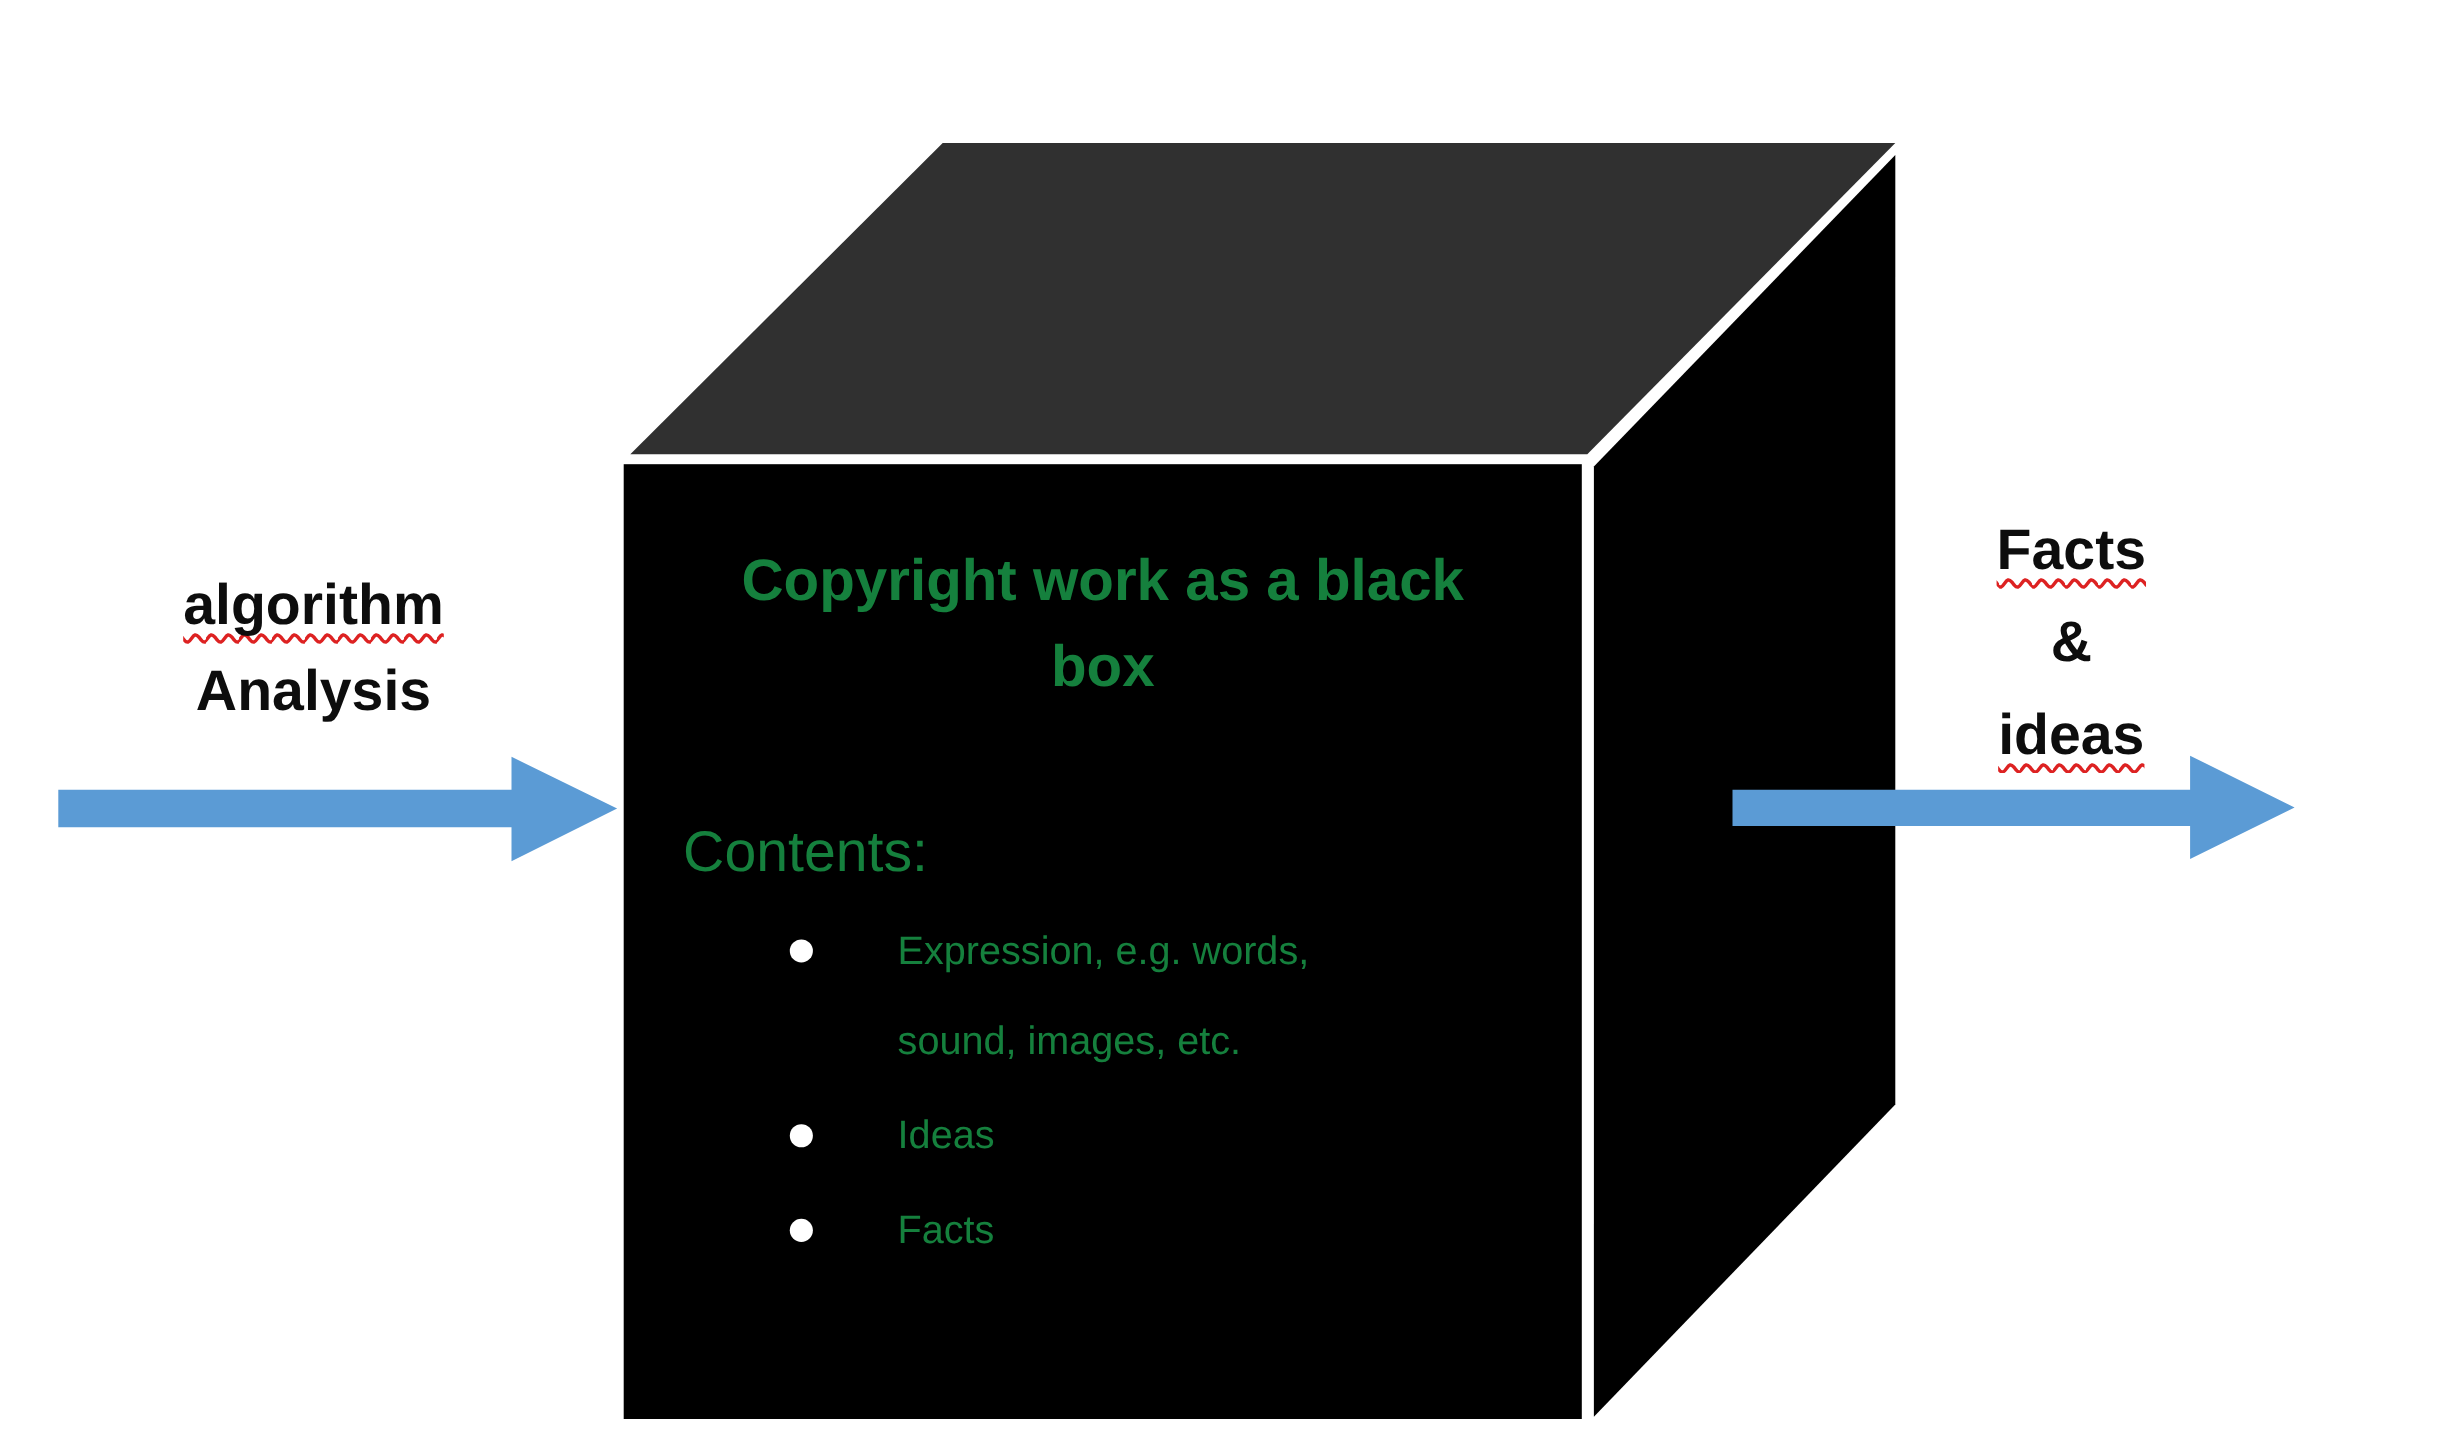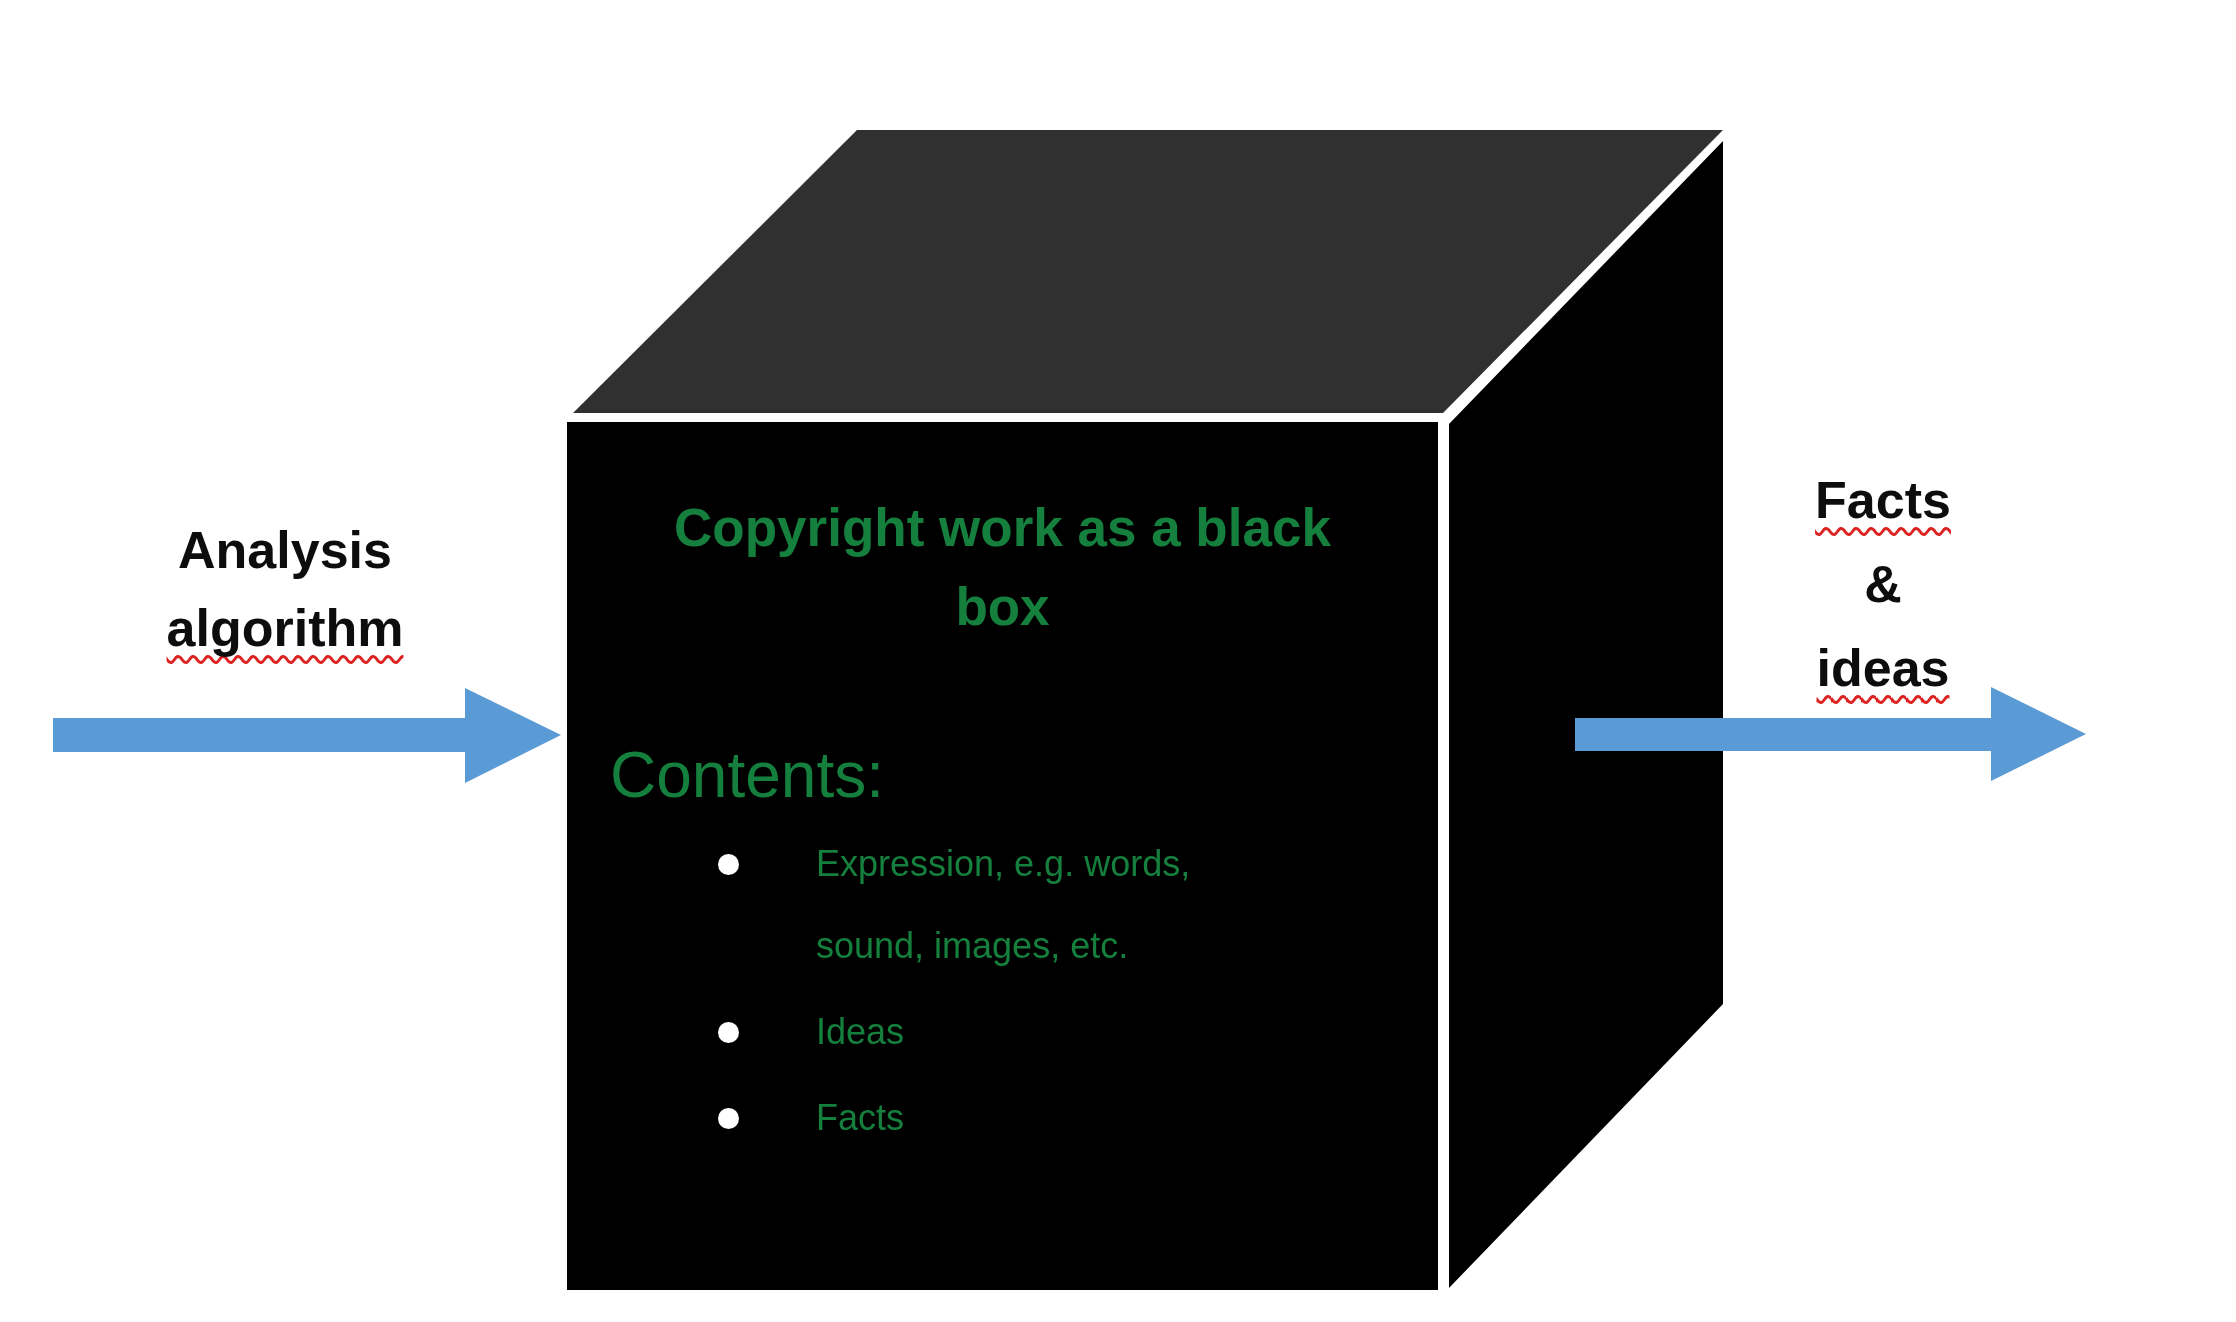--- a/index.html
+++ b/index.html
@@ -69,22 +69,22 @@
   .box-title {
     width: 746px;
     margin: 66px auto 0 auto;
     text-align: center;
     font-size: 53px;
     font-weight: bold;
     line-height: 79px;
   }
   .box-contents-label {
     margin-top: 88px;
-    padding-left: 43px;
-    font-size: 64px;
+    padding-left: 54px;
+    font-size: 52px;
     font-weight: normal;
     line-height: 82px;
   }
   .box-bullets {
     list-style: none;
     margin: 7px 0 0 0;
     padding: 0;
   }
   .box-bullets li {
     position: relative;
@@ -116,24 +116,24 @@
     <polygon points="573,413 857,130 1723,130 1443,413" fill="#303030"></polygon>
     <polygon points="1449,424 1723,141 1723,1004 1449,1288" fill="#000000"></polygon>
     <rect x="567" y="422" width="871" height="868" fill="#000000"></rect>
 
     <polygon points="53,718 465,718 465,688 561,735 465,783 465,752 53,752" fill="#5B9BD5"></polygon>
 
     <polygon points="1575,718 1991,718 1991,687 2086,734 1991,781 1991,751 1575,751" fill="#5B9BD5"></polygon>
   </svg>
 
   <div class="left-label">
-    <div>Analysis</div>
     <div>
       <span class="squiggle">algorithm</span>
     </div>
+    <div>Analysis</div>
   </div>
 
   <div class="box-text">
     <div class="box-title">Copyright work as a black box</div>
     <div class="box-contents-label">Contents:</div>
     <ul class="box-bullets">
       <li>Expression, e.g. words, sound, images, etc.</li>
       <li>Ideas</li>
       <li>Facts</li>
     </ul>

